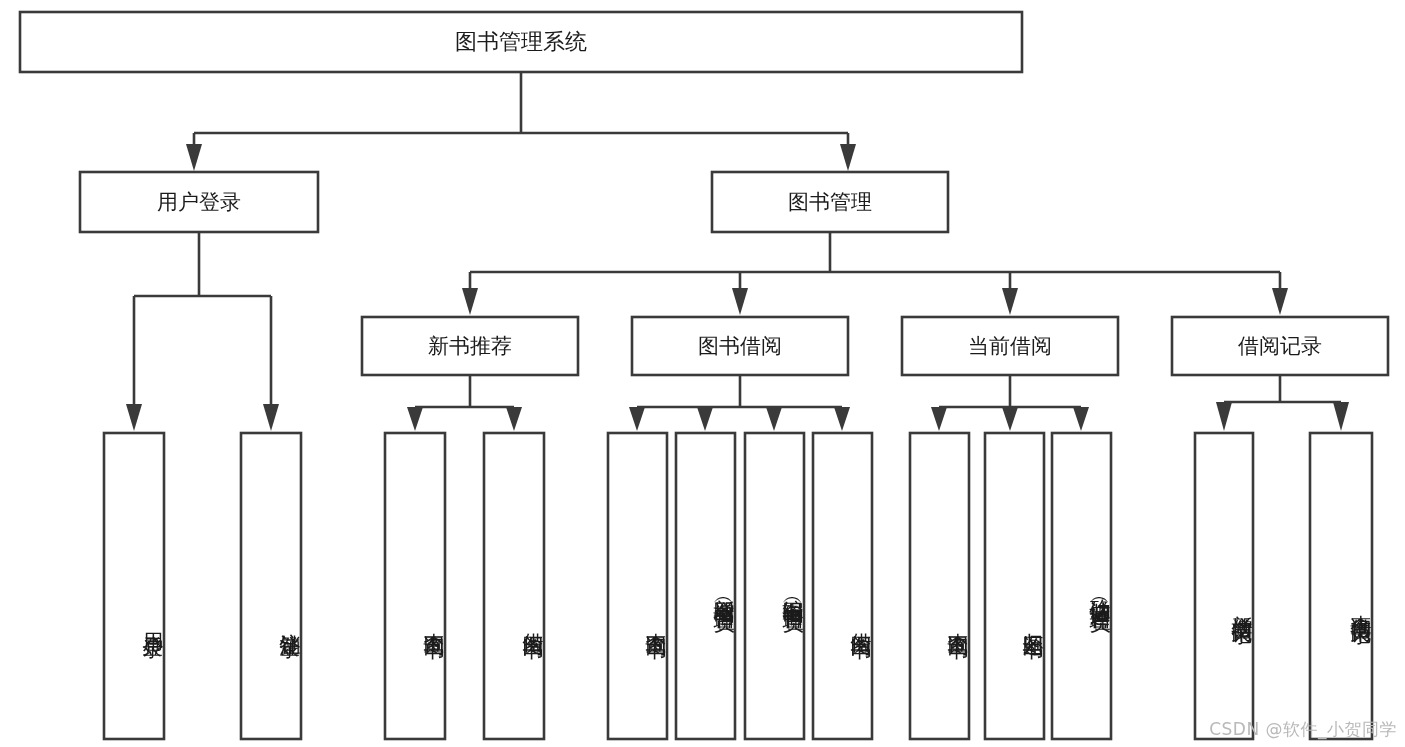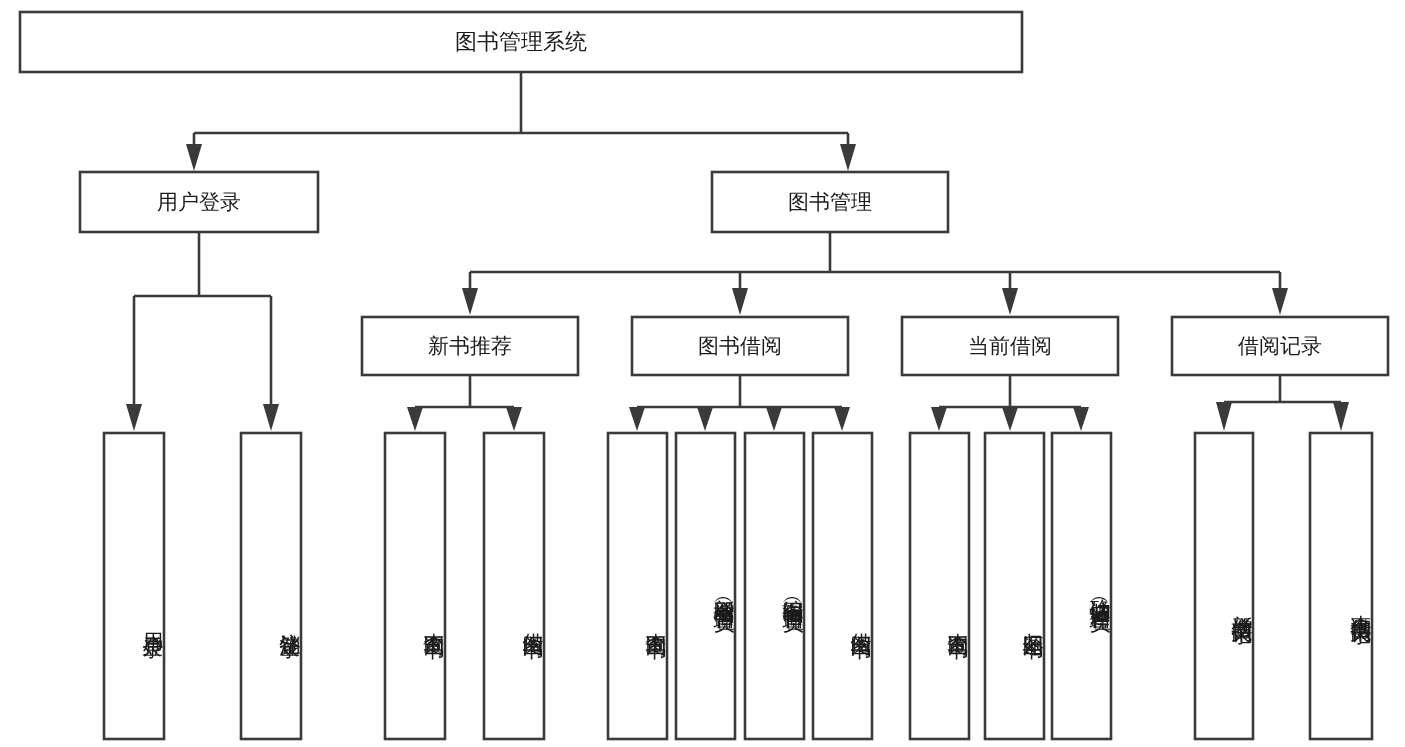--- a/index.html
+++ b/index.html
@@ -204,13 +204,14 @@
   <div class="vlabel" style="left:608px;  top:500px; width:59px;  height:239px;">查询图书</div>
   <div class="vlabel" style="left:676px;  top:442px; width:59px;  height:297px;">新增图书（管理员）</div>
   <div class="vlabel" style="left:745px;  top:442px; width:59px;  height:297px;">编辑图书（管理员）</div>
   <div class="vlabel" style="left:813px;  top:500px; width:59px;  height:239px;">借阅图书</div>
   <div class="vlabel" style="left:910px;  top:500px; width:59px;  height:239px;">查询图书</div>
   <div class="vlabel" style="left:985px;  top:500px; width:59px;  height:239px;">归还图书</div>
   <div class="vlabel" style="left:1052px; top:442px; width:59px;  height:297px;">确认归还（管理员）</div>
   <div class="vlabel" style="left:1195px; top:468px; width:58px;  height:271px;">新增借阅记录</div>
   <div class="vlabel" style="left:1310px; top:468px; width:62px;  height:271px;">查询借阅记录</div>
 
+  <div class="watermark">CSDN @软件_小贺同学</div>
 </div>
 
 </body></html>

